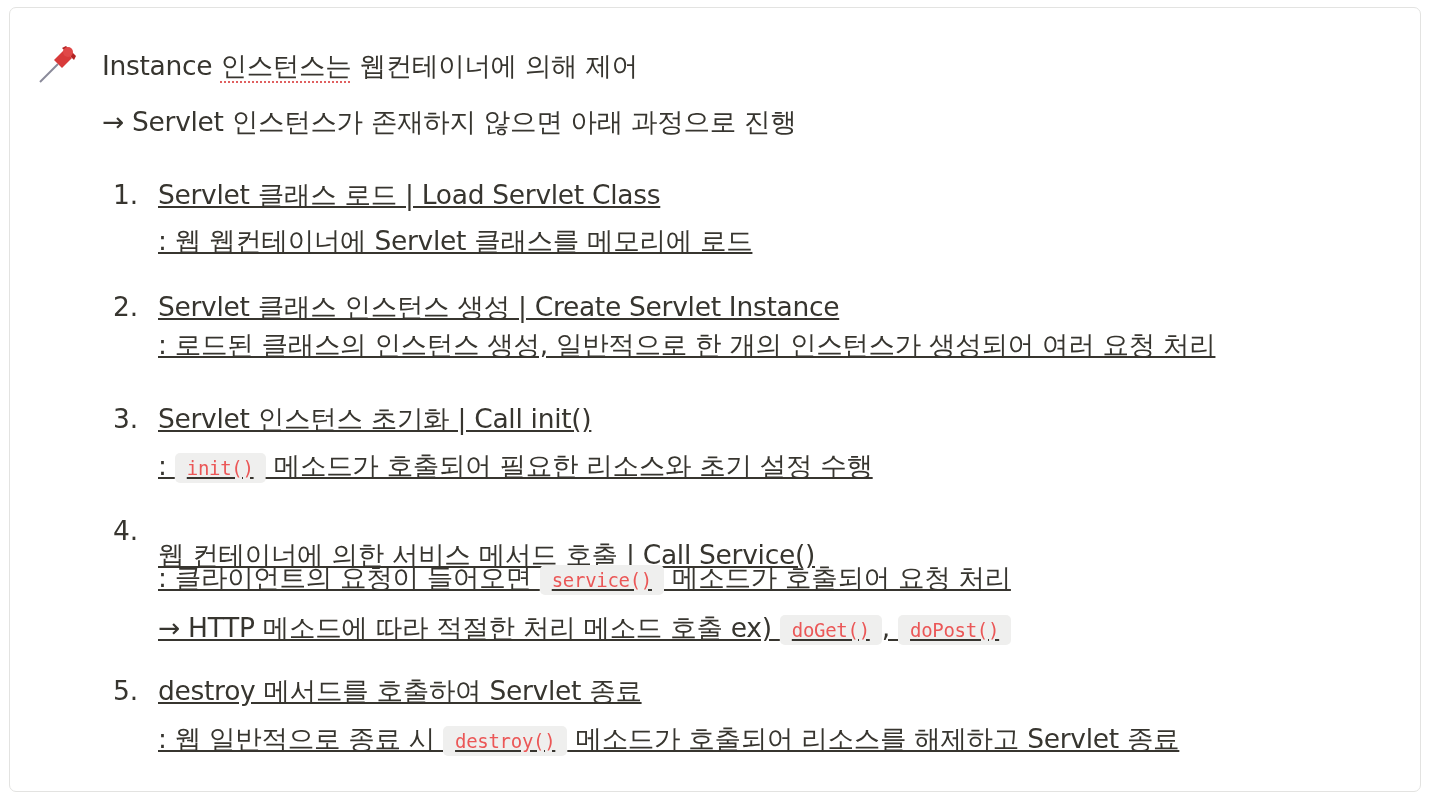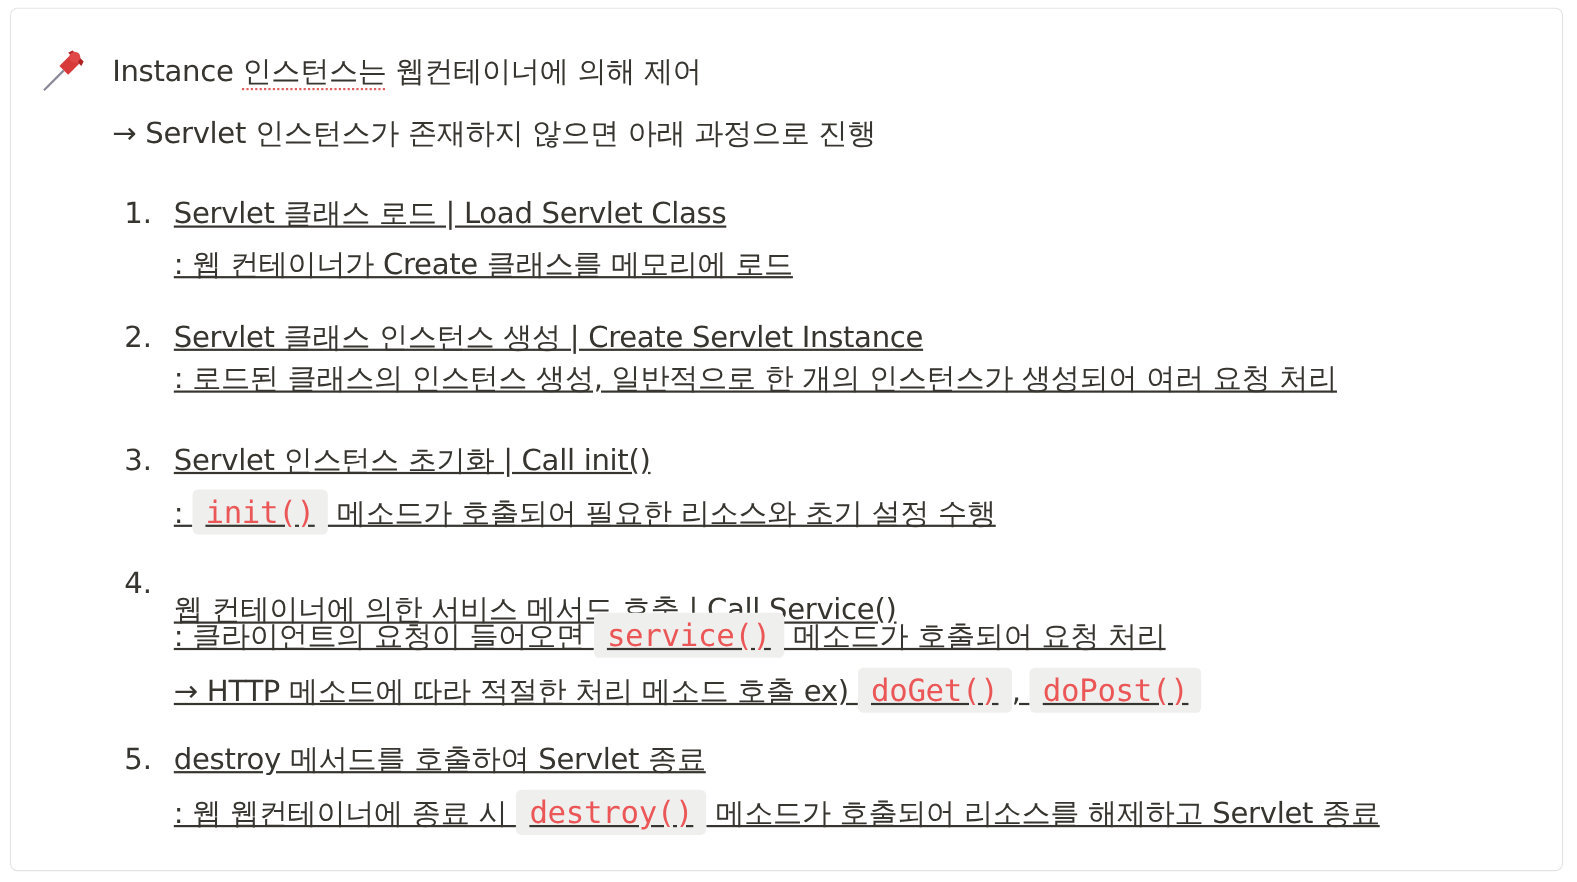--- a/index.html
+++ b/index.html
@@ -5,48 +5,48 @@
   html,body{margin:0;padding:0;background:#fff;}
   body{width:1434px;height:802px;position:relative;overflow:hidden;font-family:"DejaVu Sans","Liberation Sans",sans-serif;color:#37352f;}
   .callout{position:absolute;left:9px;top:7px;width:1412px;height:785px;border:1.5px solid #e3e3e1;border-radius:7px;box-sizing:border-box;background:#fff;}
   .icon{position:absolute;left:38px;top:42px;width:42px;height:42px;}
   .line{position:absolute;font-size:26.5px;line-height:36px;white-space:nowrap;letter-spacing:-0.3px;}
   .title{left:102px;top:48px;}
   .squiggle{text-decoration:underline dotted #e06060;text-underline-offset:6px;text-decoration-thickness:2px;}
   .sub{left:102px;top:104px;}
   .num{position:absolute;left:113px;font-size:26.5px;line-height:36px;}
   .ind{left:158px;text-decoration:underline;}
-  code{font-family:"DejaVu Sans Mono","Liberation Mono",monospace;color:#eb5757;background:#efefee;border-radius:5px;padding:4px 12px;font-size:28px;}
+  code{font-family:"DejaVu Sans Mono","Liberation Mono",monospace;color:#eb5757;background:#efefee;border-radius:5px;padding:4px 12px;font-size:19px;}
 </style>
 </head>
 <body>
 
 <div class="callout"></div>
 <svg class="icon" viewBox="0 0 42 42">
   <line x1="2" y1="40" x2="20" y2="22" stroke="#8a8a9a" stroke-width="2"></line>
   <path d="M16 18 L26 8 L34 16 L24 26 Z" fill="#d83a3a"></path>
   <path d="M24 6 L36 18 L38 14 L28 4 Z" fill="#b22222"></path>
   <circle cx="30" cy="10" r="5" fill="#e04848"></circle>
 </svg>
 
 <div class="line title"><span>Instance </span><span class="squiggle">인스턴스는</span><span> 웹컨테이너에 의해 제어</span></div>
 <div class="line sub">→ Servlet 인스턴스가 존재하지 않으면 아래 과정으로 진행</div>
 
 <div class="num" style="top:177px">1.</div>
 <div class="line ind" style="top:177px">Servlet 클래스 로드 | Load Servlet Class</div>
-<div class="line ind" style="top:223px">: 웹 컨테이너가 Create 클래스를 메모리에 로드</div>
+<div class="line ind" style="top:223px">: 웹 웹컨테이너에 Servlet 클래스를 메모리에 로드</div>
 
 <div class="num" style="top:289px">2.</div>
 <div class="line ind" style="top:289px">Servlet 클래스 인스턴스 생성 | Create Servlet Instance</div>
 <div class="line ind" style="top:327px">: 로드된 클래스의 인스턴스 생성, 일반적으로 한 개의 인스턴스가 생성되어 여러 요청 처리</div>
 
 <div class="num" style="top:401px">3.</div>
 <div class="line ind" style="top:401px">Servlet 인스턴스 초기화 | Call init()</div>
 <div class="line ind" style="top:448px"><span>: </span><code>init()</code><span> 메소드가 호출되어 필요한 리소스와 초기 설정 수행</span></div>
 
 <div class="num" style="top:513px">4.</div>
 <div class="line ind" style="top:537px">웹 컨테이너에 의한 서비스 메서드 호출 | Call Service()</div>
 <div class="line ind" style="top:560px"><span>: 클라이언트의 요청이 들어오면 </span><code>service()</code><span> 메소드가 호출되어 요청 처리</span></div>
 <div class="line ind" style="top:610px"><span>→ HTTP 메소드에 따라 적절한 처리 메소드 호출 ex) </span><code>doGet()</code><span>, </span><code>doPost()</code></div>
 
 <div class="num" style="top:673px">5.</div>
 <div class="line ind" style="top:673px">destroy 메서드를 호출하여 Servlet 종료</div>
-<div class="line ind" style="top:721px"><span>: 웹 웹컨테이너에 종료 시 </span><code>destroy()</code><span> 메소드가 호출되어 리소스를 해제하고 Servlet 종료</span></div>
+<div class="line ind" style="top:721px"><span>: 웹 일반적으로 종료 시 </span><code>destroy()</code><span> 메소드가 호출되어 리소스를 해제하고 Servlet 종료</span></div>
 
 </body></html>

